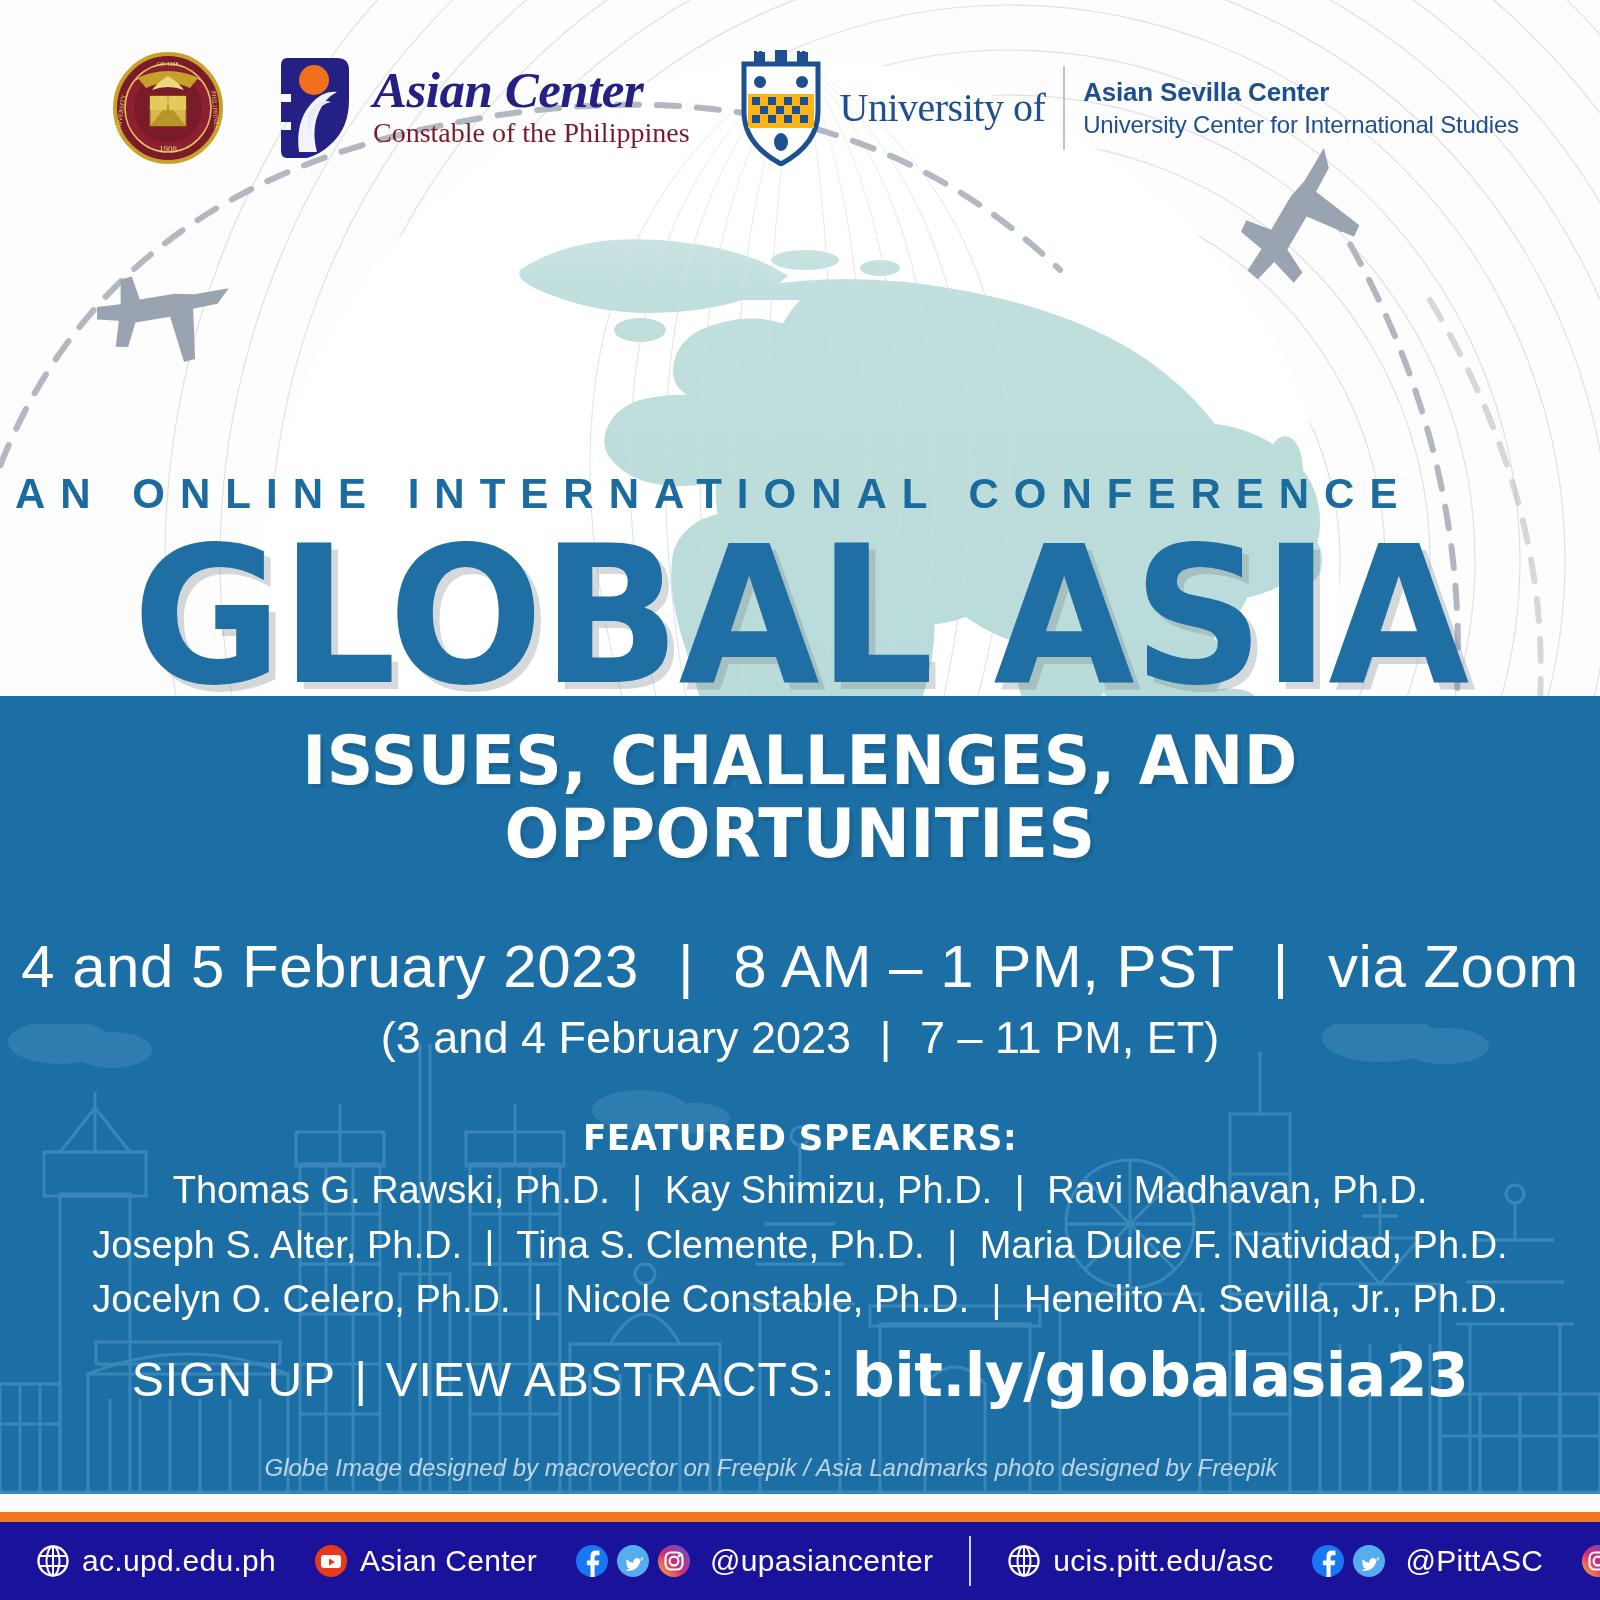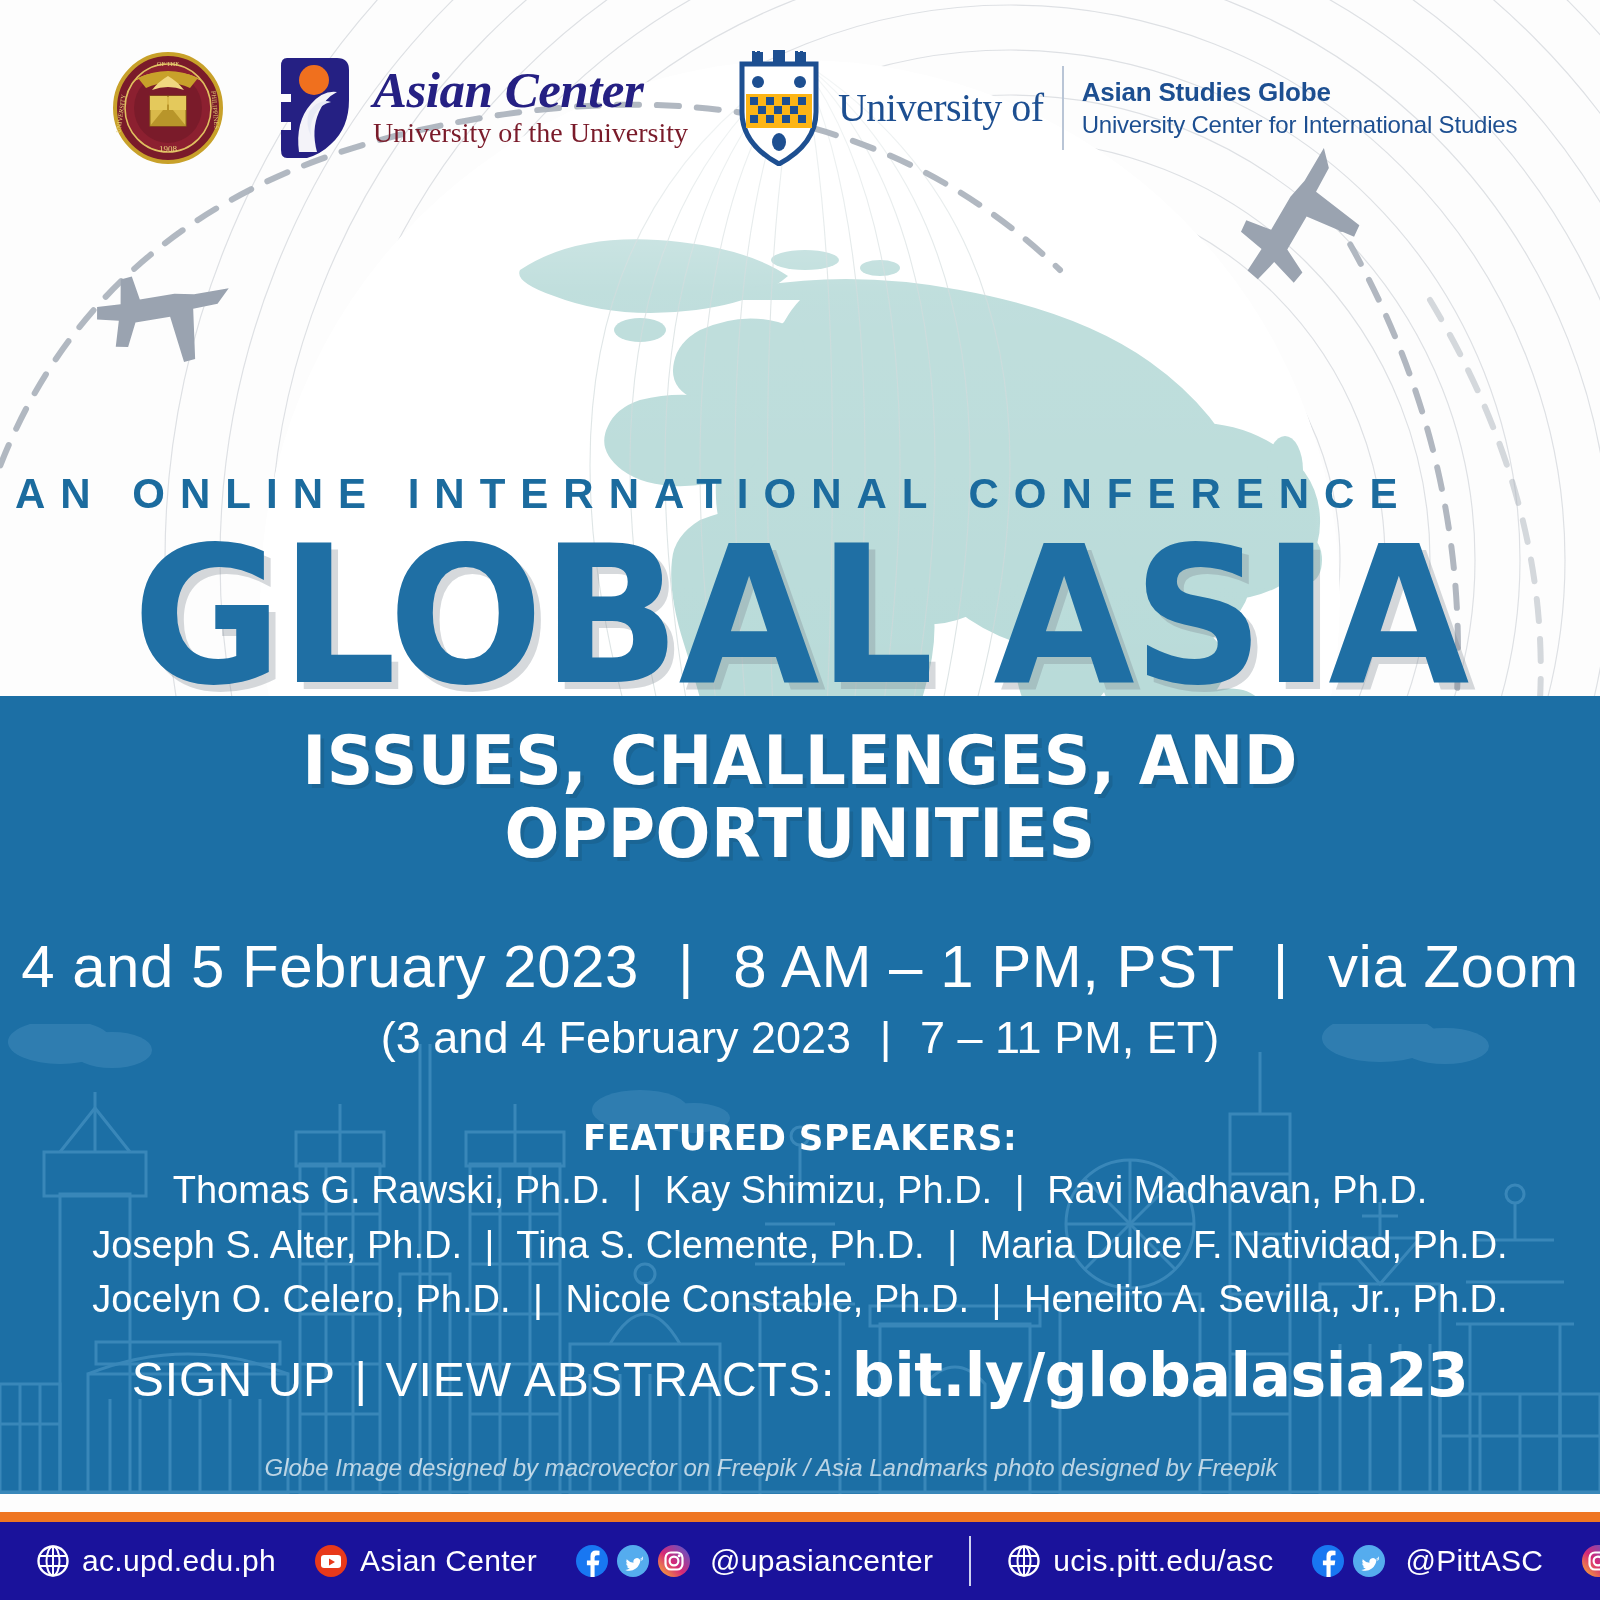--- a/index.html
+++ b/index.html
@@ -332,21 +332,21 @@
 
     <div class="logo-ac">
       <svg class="ac-mark" viewBox="0 0 86 104">
         <path d="M8 2 h50 q12 0 12 12 v30 q0 28 -18 44 q-10 10 -24 14 h-20 q-6 0 -6 -8 v-20 h10 v-8 h-10 v-20 h10 v-8 h-10 v-28 q0 -8 6 -8z" fill="#252083"></path>
         <circle cx="35" cy="24" r="15" fill="#f0701e"></circle>
         <path d="M20 96 q-4 -30 12 -48 q12 -14 26 -12 q-12 6 -18 20 q-8 18 -2 40z" fill="#ffffff" opacity="0.95"></path>
         <path d="M30 56 q10 -14 22 -10 q-10 2 -16 12 q-6 10 -4 22 q-6 -12 -2 -24z" fill="#e8eaf5"></path>
       </svg>
       <div class="ac-text">
         <div class="ac-title">Asian Center</div>
-        <div class="ac-sub">University of the University</div>
+        <div class="ac-sub">Constable of the Philippines</div>
       </div>
     </div>
 
     <div class="logo-pitt">
       <svg class="pitt-shield" viewBox="0 0 86 116">
         <g fill="#1d4f91">
           <rect x="16" y="2" width="11" height="12"></rect>
             <rect x="37" y="0" width="12" height="14"></rect>
           <rect x="59" y="2" width="11" height="12"></rect>
           <rect x="16" y="1" width="3" height="5"></rect>
@@ -373,21 +373,21 @@
           <rect x="46" y="65" width="8" height="8"></rect>
             <rect x="62" y="65" width="8" height="8"></rect>
         </g>
         <ellipse cx="43" cy="92" rx="7" ry="9" fill="#1d4f91"></ellipse>
       </svg>
       <div class="pitt-word">
         <span class="l1">University of</span>
       </div>
       <div class="pitt-rule"></div>
       <div class="pitt-asc">
-        <span class="a1">Asian Studies Globe</span>
+        <span class="a1">Asian Sevilla Center</span>
         <span class="a2">University Center for International Studies</span>
       </div>
     </div>
   </div>
 
   <div class="kicker">AN ONLINE INTERNATIONAL CONFERENCE</div>
   <div class="bigtitle">GLOBAL ASIA</div>
 
   <div class="blue-panel">
     <svg class="city-svg" width="1600" height="470" viewBox="0 0 1600 470">

